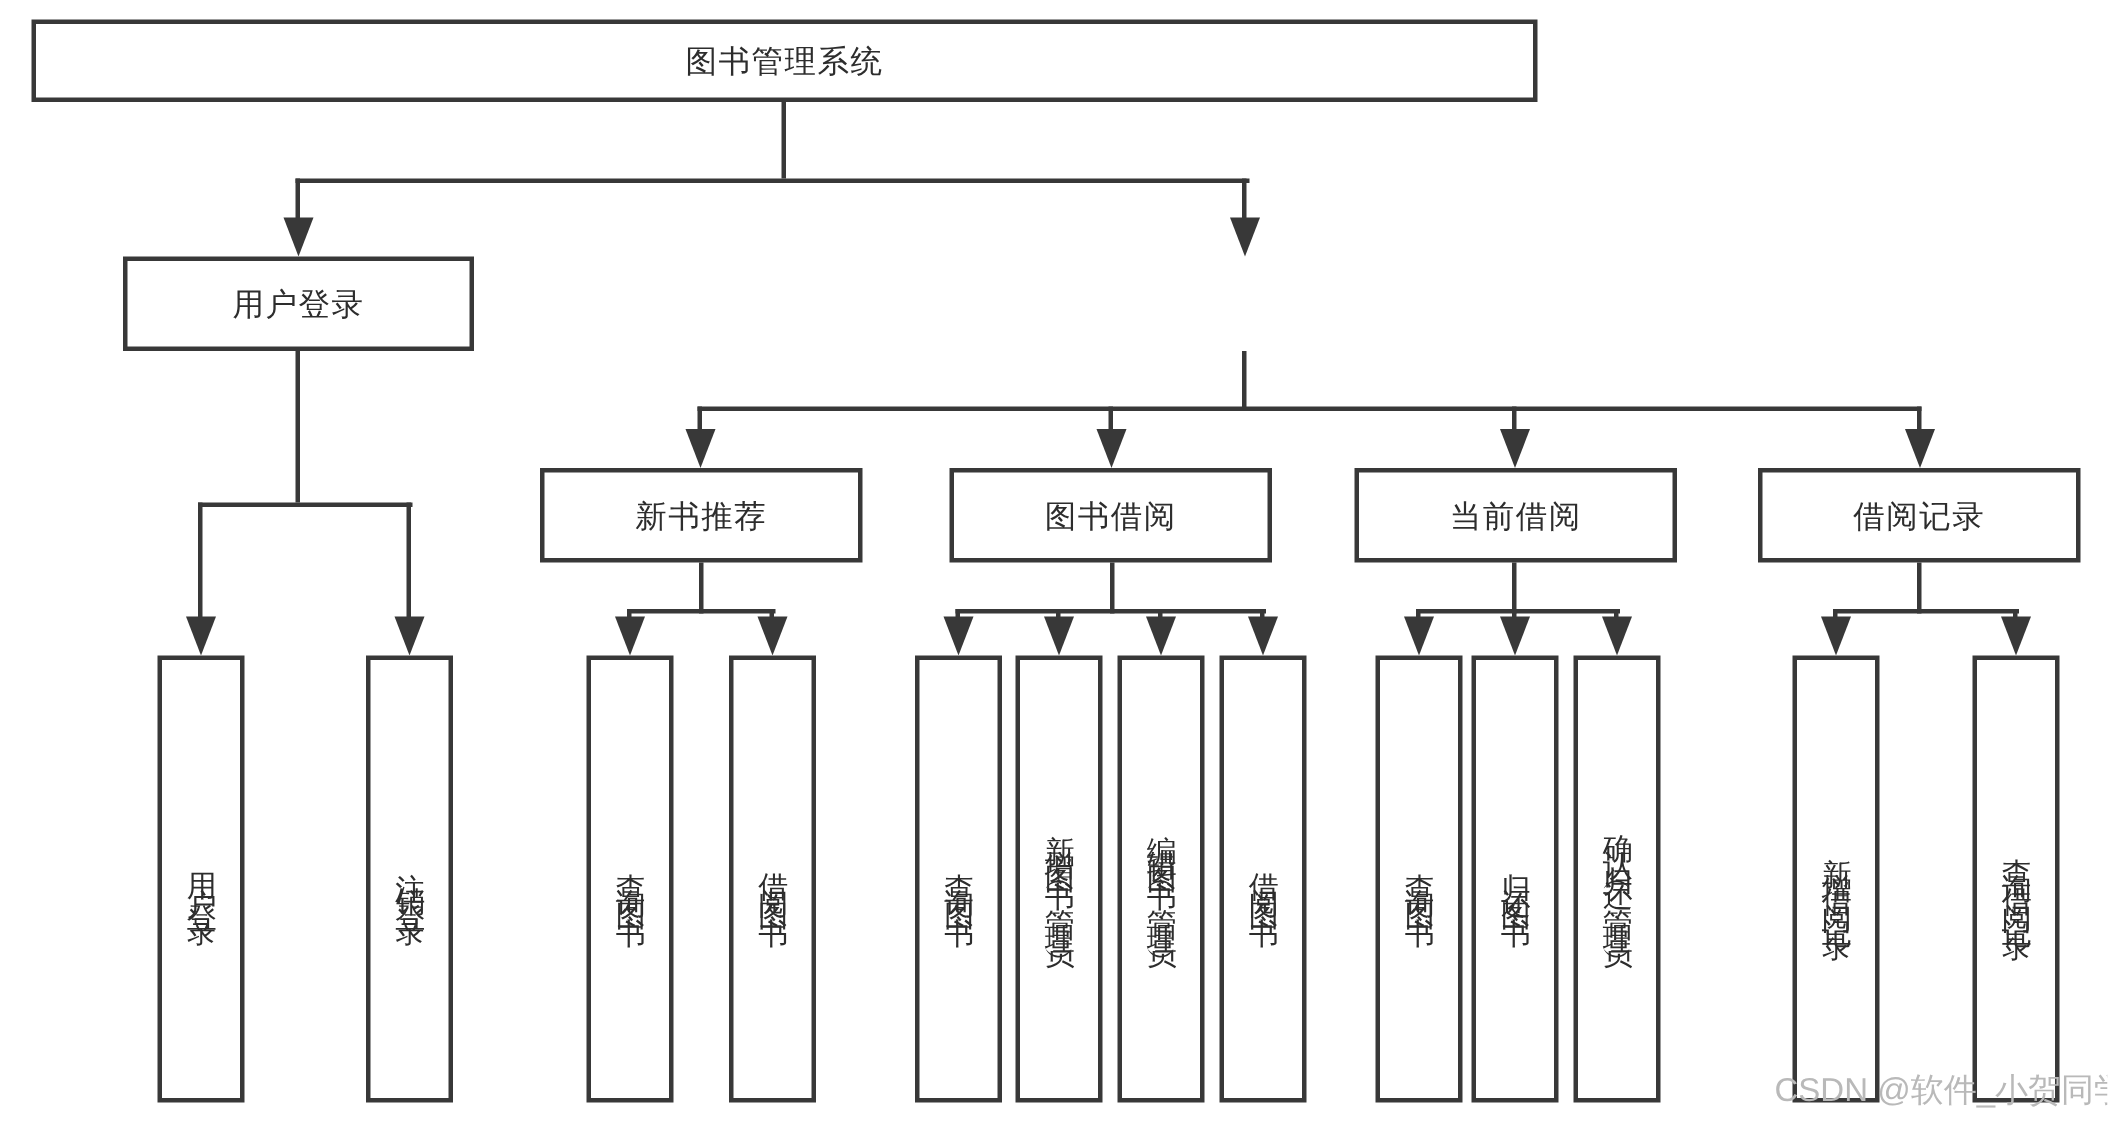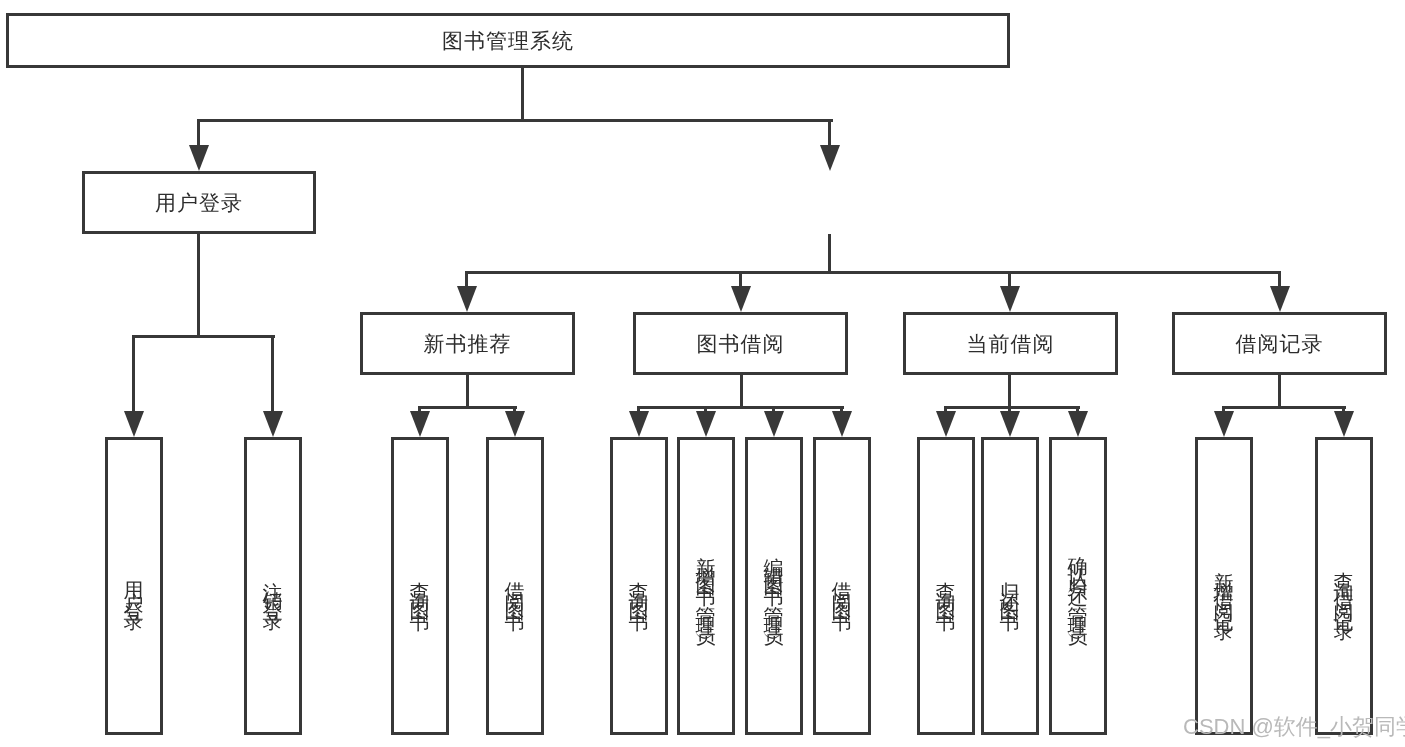--- a/index.html
+++ b/index.html
@@ -43,21 +43,21 @@
     color: #b9b9b9;
     white-space: nowrap;
     z-index: 5;
   }
 </style>
 </head>
 <body>
 
 <div class="stage">
 
-  <div class="box h" style="left:6px; top:13px; width:1004px; height:55px;">
+  <div class="box h" style="left:21px; top:13px; width:1004px; height:55px;">
     <span>图书管理系统</span>
   </div>
 
   <div class="line" style="left:521px; top:68px; width:3px; height:51px;"></div>
   <div class="line" style="left:197px; top:119px; width:636px; height:3px;"></div>
   <div class="line" style="left:197px; top:119px; width:3px; height:28px;"></div>
   <div class="arrow" style="left:189px; top:145px;"></div>
   <div class="line" style="left:828px; top:119px; width:3px; height:28px;"></div>
   <div class="arrow" style="left:820px; top:145px;"></div>
 

